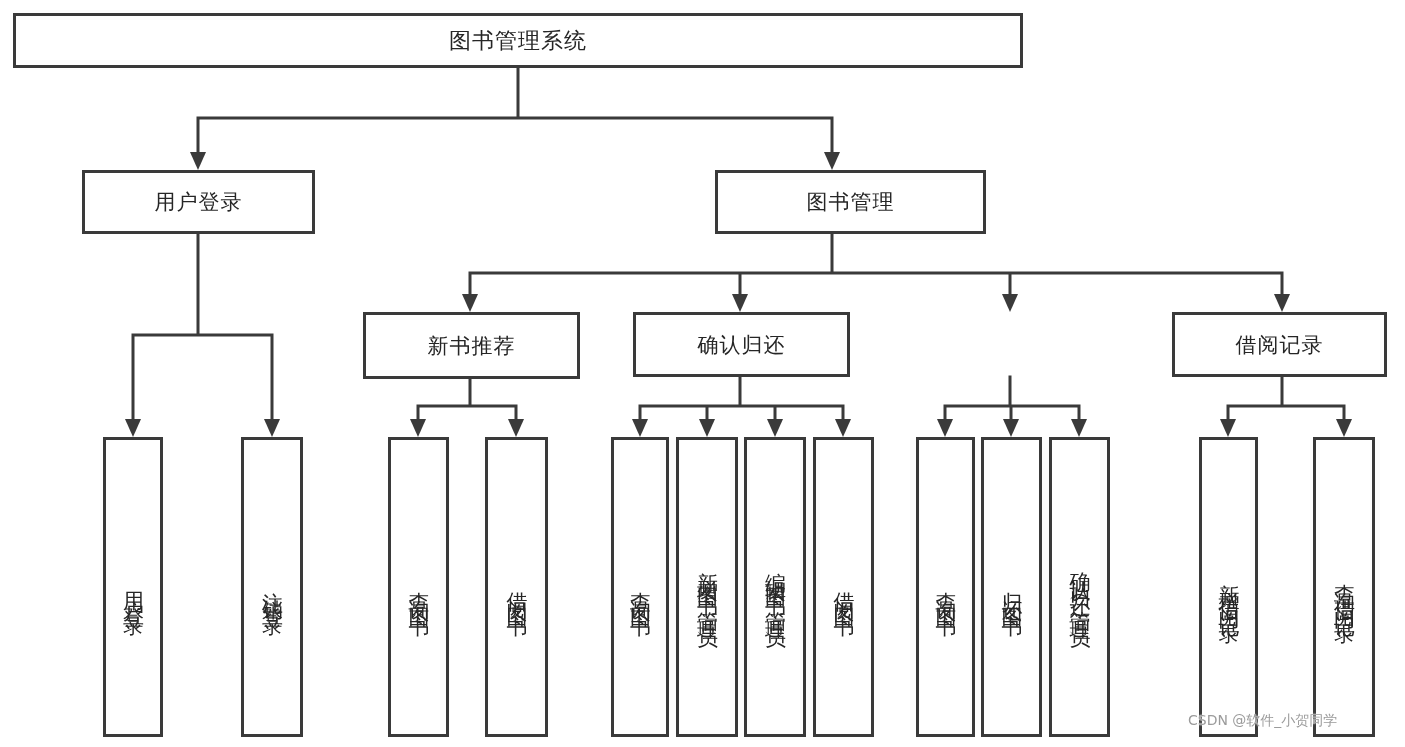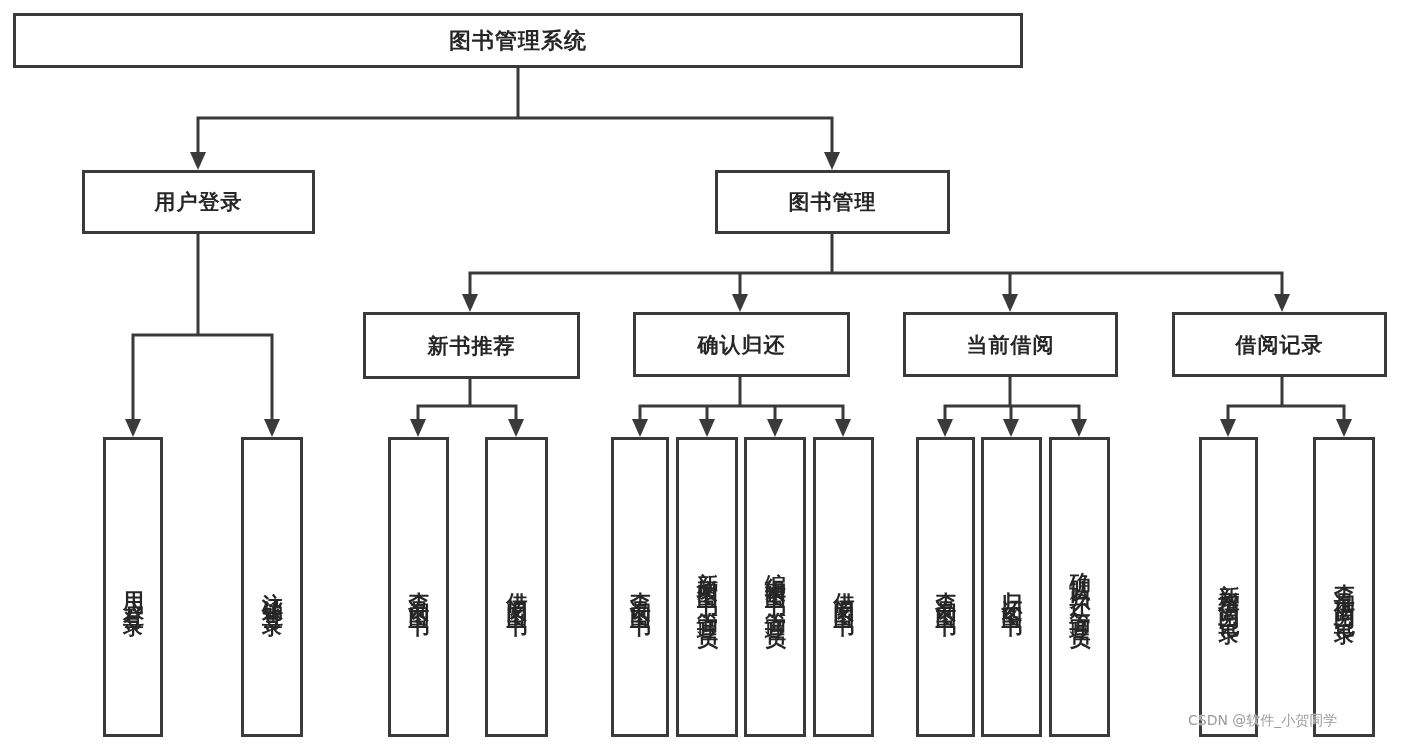--- a/index.html
+++ b/index.html
@@ -21,21 +21,20 @@
   .connectors polygon{fill:var(--line);stroke:none;}
   .box{
     position:absolute;
     box-sizing:border-box;
     border:3px solid var(--line);
     background:var(--bg);
     display:flex;
     align-items:center;
     justify-content:center;
     color:var(--text);
-    font-weight:bold;
   }
   .box.root .hlabel{font-size:22px;}
   .hlabel{
     font-size:21px;
     letter-spacing:1px;
     white-space:nowrap;
   }
   .vlabel{
     writing-mode:vertical-rl;
     text-orientation:mixed;
@@ -97,32 +96,29 @@
     <polygon points="1336,419 1352,419 1344,437"></polygon>
   </svg>
 
   <div class="box root" style="left:13px;top:13px;width:1010px;height:55px;">
     <span class="hlabel">图书管理系统</span>
   </div>
 
   <div class="box" style="left:82px;top:170px;width:233px;height:64px;">
     <span class="hlabel">用户登录</span>
   </div>
-  <div class="box" style="left:715px;top:170px;width:235px;height:64px;text-align:right;">
+  <div class="box" style="left:715px;top:170px;width:271px;height:64px;text-align:right;">
     <span class="hlabel">图书管理</span>
   </div>
 
   <div class="box" style="left:363px;top:312px;width:217px;height:67px;">
     <span class="hlabel">新书推荐</span>
   </div>
   <div class="box" style="left:633px;top:312px;width:217px;height:65px;">
     <span class="hlabel">确认归还</span>
-  </div>
-  <div class="box" style="left:903px;top:312px;width:215px;height:65px;">
-    <span class="hlabel">当前借阅</span>
   </div>
   <div class="box" style="left:1172px;top:312px;width:215px;height:65px;">
     <span class="hlabel">借阅记录</span>
   </div>
 
   <div class="box leaf" style="left:103px;top:437px;width:60px;height:300px;">
     <span class="vlabel">用户登录</span>
   </div>
   <div class="box leaf" style="left:241px;top:437px;width:62px;height:300px;">
     <span class="vlabel">注销登录</span>

